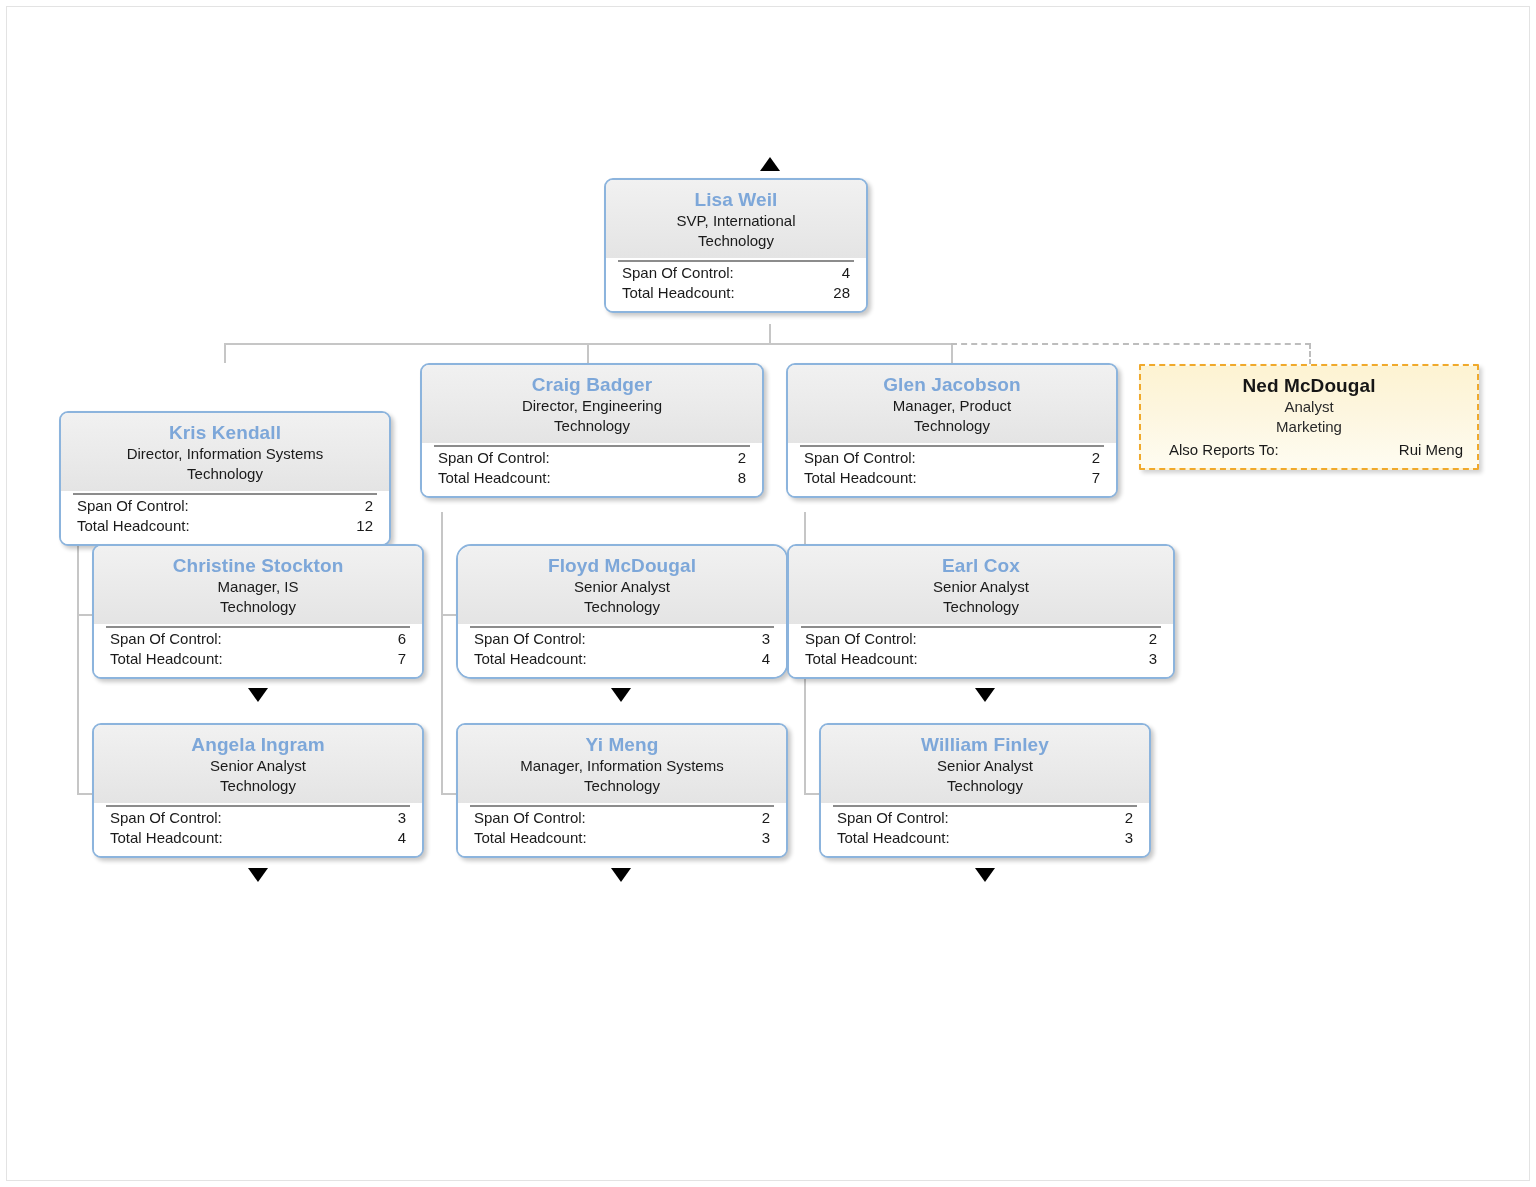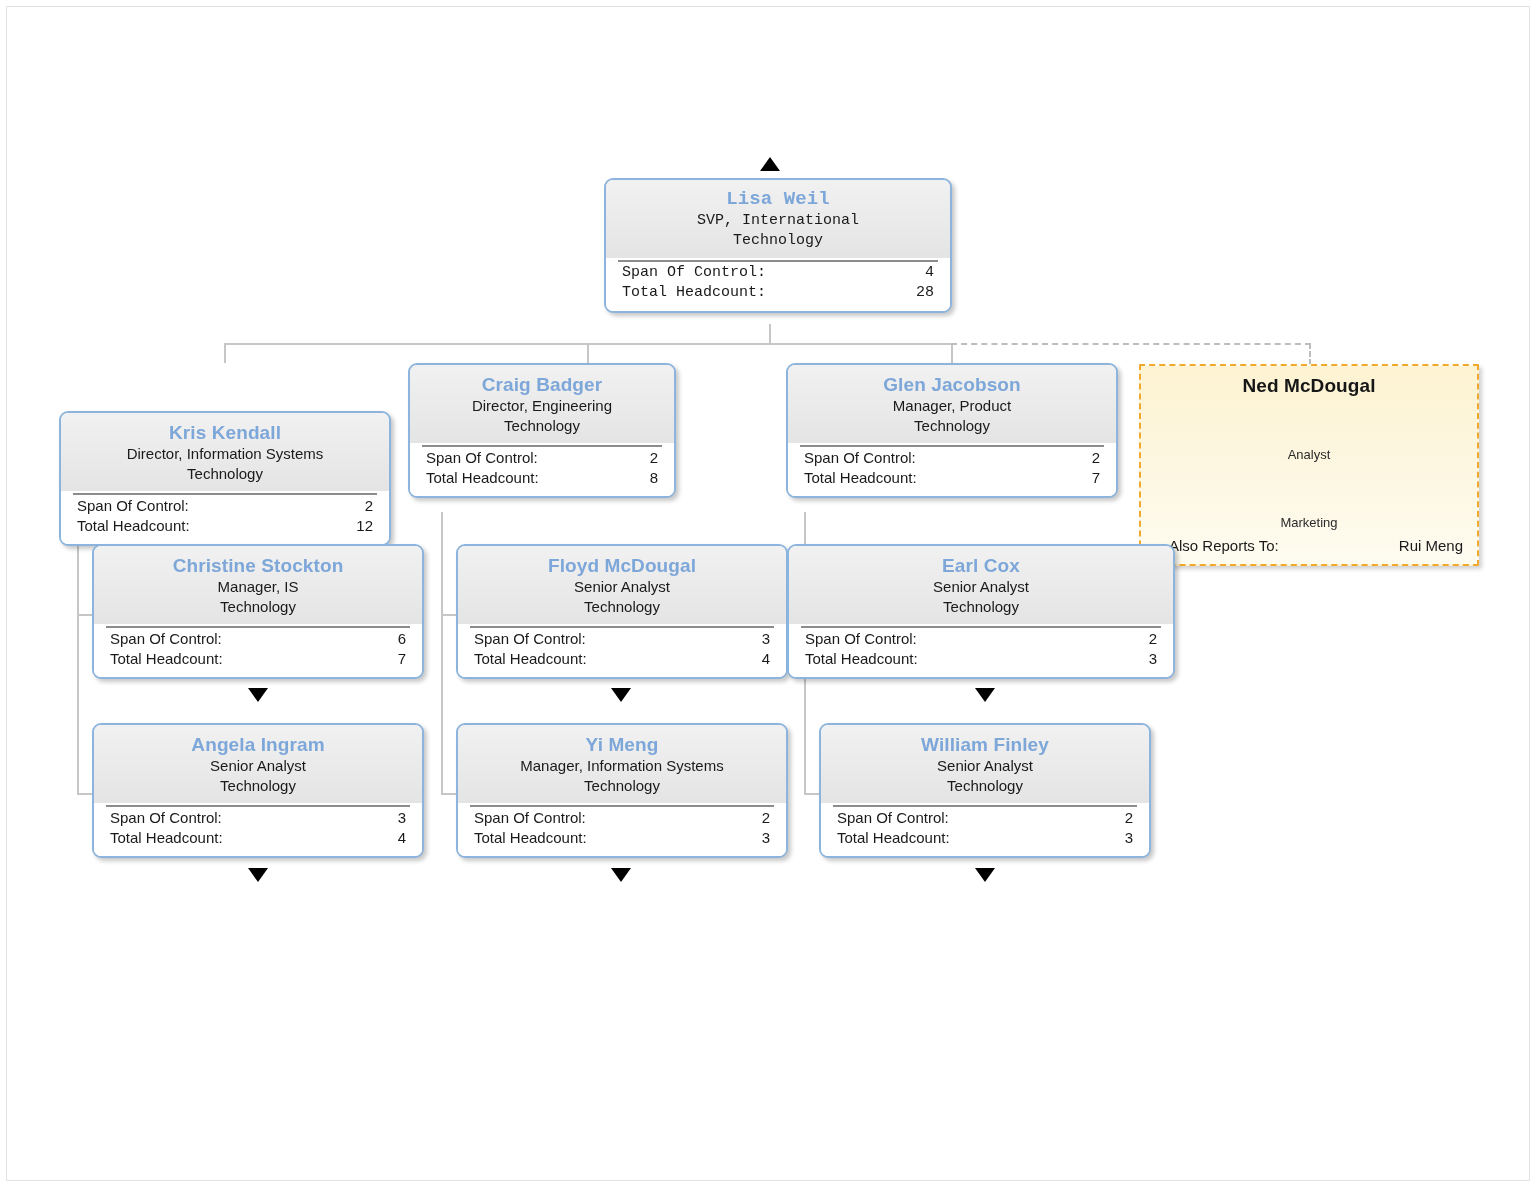--- a/index.html
+++ b/index.html
@@ -117,22 +117,21 @@
     padding: 8px 10px 2px 10px;
   }
   .node.alt .node-name {
     color: #161616;
     font-weight: bold;
     font-size: 19px;
   }
   .node.alt .node-title,
   .node.alt .node-dept {
     color: #2a2a2a;
-    font-size: 13px;
-    margin-top: 48px;
+    font-size: 15px;
   }
   .node.alt .node-body {
     background: transparent;
     padding: 0 14px 8px 28px;
   }
   .alt-row {
     display: flex;
     justify-content: space-between;
     align-items: baseline;
     font-size: 15px;
@@ -176,21 +175,21 @@
   <div class="conn-h" style="left:804px; top:793px; width:18px;"></div>
 
   <div class="arrow-down" style="left:248px; top:688px;"></div>
   <div class="arrow-down" style="left:611px; top:688px;"></div>
   <div class="arrow-down" style="left:975px; top:688px;"></div>
 
   <div class="arrow-down" style="left:248px; top:868px;"></div>
   <div class="arrow-down" style="left:611px; top:868px;"></div>
   <div class="arrow-down" style="left:975px; top:868px;"></div>
 
-  <div class="node" style="left:604px; top:178px; width:348px;font-family:Liberation Mono, monospace;">
+  <div class="node" style="left:604px; top:178px; width:264px;">
     <div class="node-head">
       <div class="node-name">Lisa Weil</div>
       <div class="node-title">SVP, International</div>
       <div class="node-dept">Technology</div>
     </div>
     <div class="node-sep"></div>
     <div class="node-body">
       <div class="stat-row">
         <span>Span Of Control:</span>
         <span class="stat-val">4</span>
@@ -214,21 +213,21 @@
         <span>Span Of Control:</span>
         <span class="stat-val">2</span>
       </div>
       <div class="stat-row">
         <span>Total Headcount:</span>
         <span class="stat-val">12</span>
       </div>
     </div>
   </div>
 
-  <div class="node" style="left:408px; top:363px; width:268px;">
+  <div class="node" style="left:420px; top:363px; width:344px;">
     <div class="node-head">
       <div class="node-name">Craig Badger</div>
       <div class="node-title">Director, Engineering</div>
       <div class="node-dept">Technology</div>
     </div>
     <div class="node-sep"></div>
     <div class="node-body">
       <div class="stat-row">
         <span>Span Of Control:</span>
         <span class="stat-val">2</span>
@@ -285,21 +284,21 @@
         <span>Span Of Control:</span>
         <span class="stat-val">6</span>
       </div>
       <div class="stat-row">
         <span>Total Headcount:</span>
         <span class="stat-val">7</span>
       </div>
     </div>
   </div>
 
-  <div class="node" style="left:456px; top:544px; width:332px;">
+  <div class="node" style="left:456px; top:544px; width:332px;border-radius:15px;">
     <div class="node-head">
       <div class="node-name">Floyd McDougal</div>
       <div class="node-title">Senior Analyst</div>
       <div class="node-dept">Technology</div>
     </div>
     <div class="node-sep"></div>
     <div class="node-body">
       <div class="stat-row">
         <span>Span Of Control:</span>
         <span class="stat-val">3</span>

